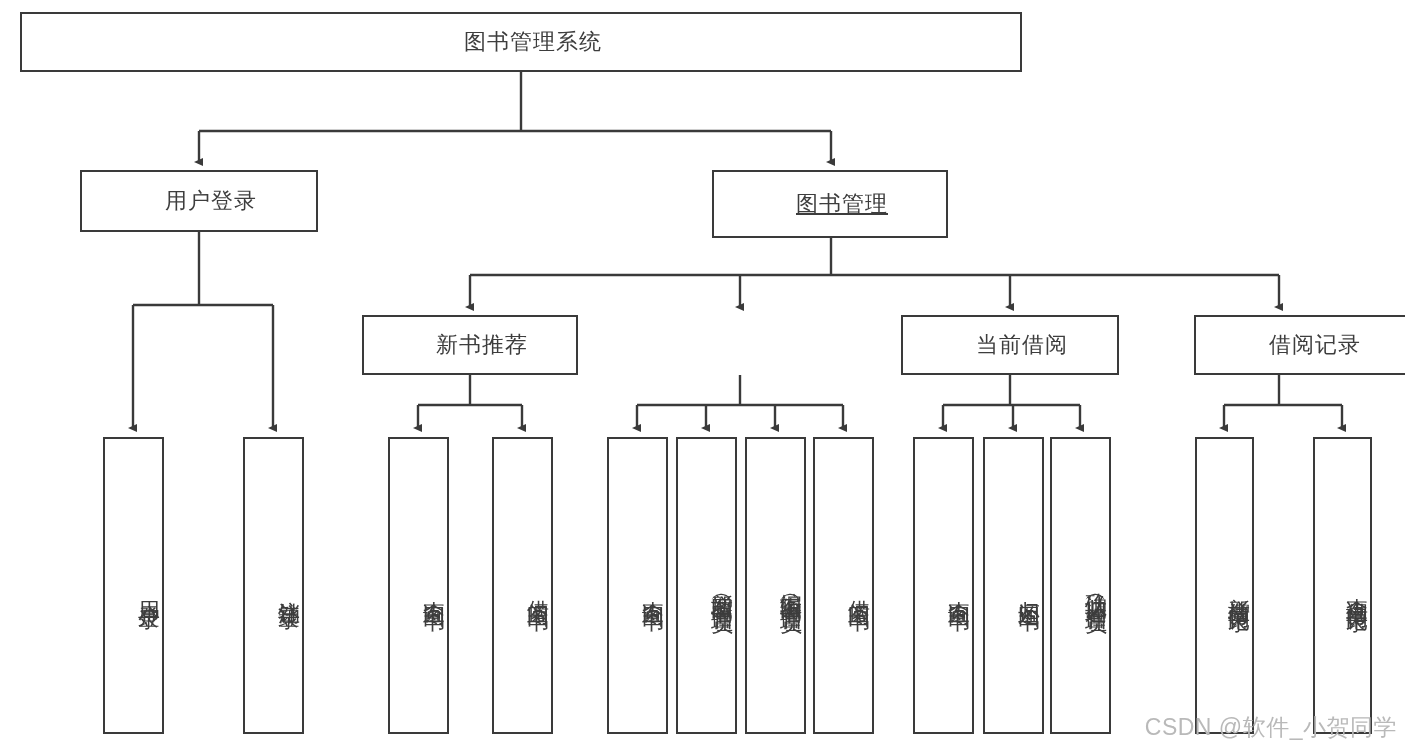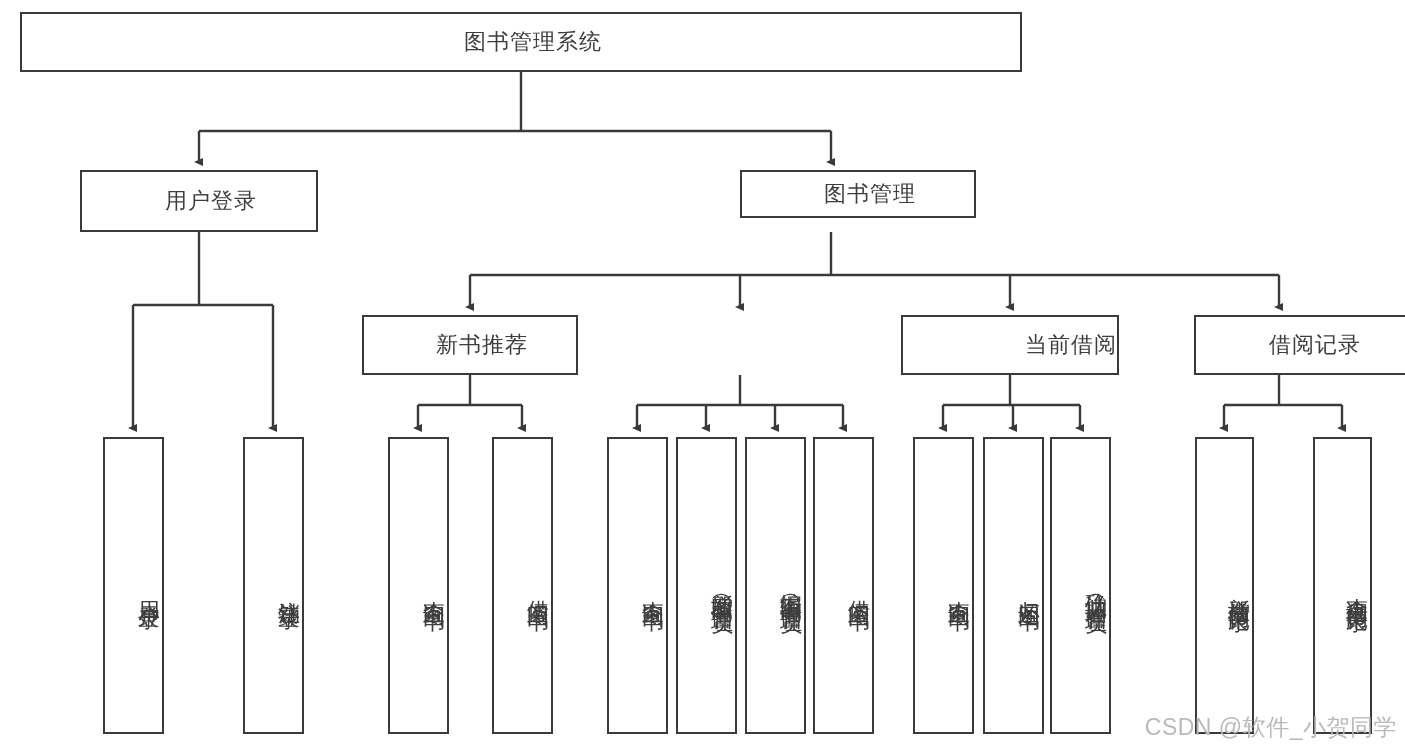--- a/index.html
+++ b/index.html
@@ -121,28 +121,28 @@
     </g>
   </svg>
 
   <div class="node h" style="left:20px; top:12px; width:1002px; height:60px;">
     <span>图书管理系统</span>
   </div>
 
   <div class="node h" style="left:80px; top:170px; width:238px; height:62px;">
     <span>用户登录</span>
   </div>
-  <div class="node h" style="left:740px; top:170px; width:236px; height:48px;">
+  <div class="node h" style="left:712px; top:170px; width:236px; height:68px;text-decoration:underline;">
     <span>图书管理</span>
   </div>
 
   <div class="node h" style="left:362px; top:315px; width:216px; height:60px;text-align:right;">
     <span>新书推荐</span>
   </div>
-  <div class="node h" style="left:901px; top:315px; width:218px; height:60px;justify-content:flex-end;">
+  <div class="node h" style="left:901px; top:315px; width:218px; height:60px;">
     <span>当前借阅</span>
   </div>
   <div class="node h" style="left:1170px; top:315px; width:218px; height:60px;margin-left:24px;">
     <span>借阅记录</span>
   </div>
 
   <div class="node v" style="left:103px; top:437px; width:61px; height:297px;">
     <span class="vlabel">用户登录</span>
   </div>
   <div class="node v" style="left:243px; top:437px; width:61px; height:297px;">

